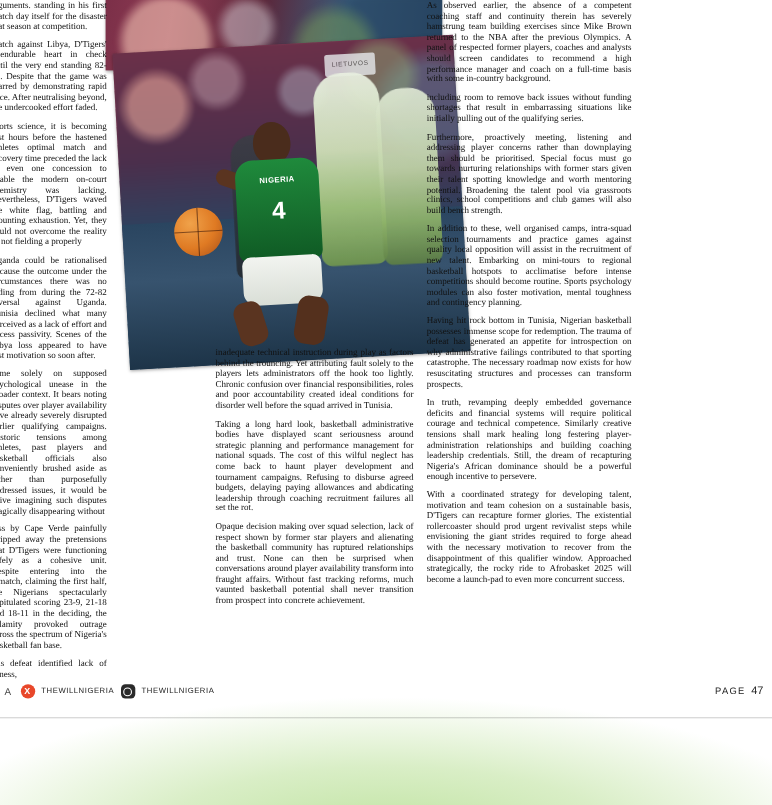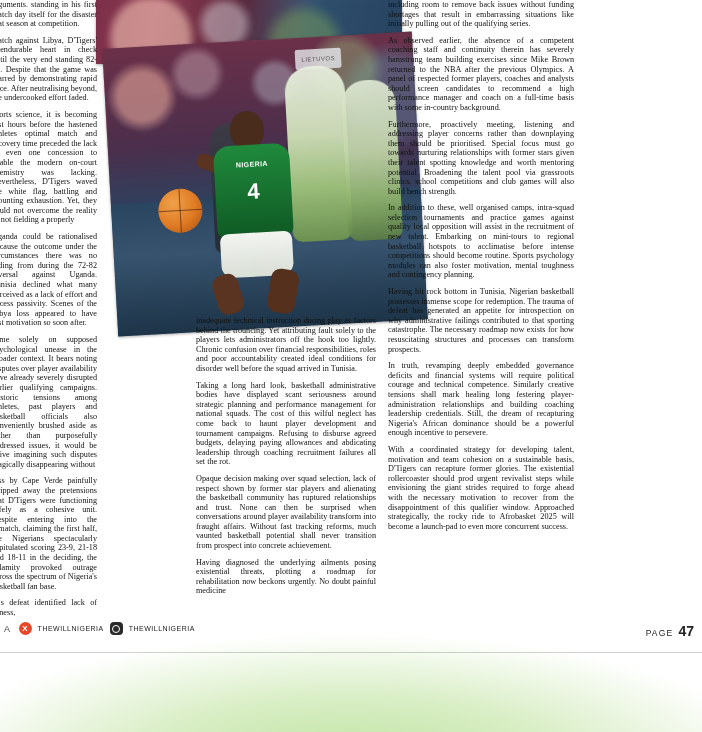--- a/index.html
+++ b/index.html
@@ -187,21 +187,21 @@
   .badge.ig::after{
     content:"";position:absolute;width:6px;height:6px;border:1.2px solid #fff;border-radius:50%;
   }
   .handle{font-size:7px;letter-spacing:.5px;}
   .footer-right{
     position:absolute;right:8px;top:1px;
     font-family:"Liberation Sans", sans-serif;
     font-size:8.5px;letter-spacing:1.2px;color:#222;
   }
   .footer-right .pg-num{
-    font-size:14px;font-weight:700;margin-left:5px;letter-spacing:0;
+    font-size:10px;font-weight:400;margin-left:5px;letter-spacing:0;
   }
   .rule{
     position:absolute;left:0;right:0;bottom:79px;height:1px;background:rgba(0,0,0,.18);
   }
 </style>
 </head>
 <body>
 
 <div class="page">
 
@@ -237,26 +237,25 @@
     <p>Uganda could be rationalised because the outcome under the circumstances there was no hiding from during the 72-82 reversal against Uganda. Tunisia declined what many perceived as a lack of effort and excess passivity. Scenes of the Libya loss appeared to have lost motivation so soon after.</p>
     <p>came solely on supposed psychological unease in the broader context. It bears noting disputes over player availability have already severely disrupted earlier qualifying campaigns. Historic tensions among athletes, past players and basketball officials also conveniently brushed aside as rather than purposefully addressed issues, it would be naive imagining such disputes magically disappearing without</p>
     <p>loss by Cape Verde painfully stripped away the pretensions that D'Tigers were functioning safely as a cohesive unit. Despite entering into the rematch, claiming the first half, the Nigerians spectacularly capitulated scoring 23-9, 21-18 and 18-11 in the deciding, the calamity provoked outrage across the spectrum of Nigeria's basketball fan base.</p>
     <p>this defeat identified lack of fitness,</p>
   </div>
 
   <div class="col" id="col-mid">
     <p>inadequate technical instruction during play as factors behind the trouncing. Yet attributing fault solely to the players lets administrators off the hook too lightly. Chronic confusion over financial responsibilities, roles and poor accountability created ideal conditions for disorder well before the squad arrived in Tunisia.</p>
     <p>Taking a long hard look, basketball administrative bodies have displayed scant seriousness around strategic planning and performance management for national squads. The cost of this wilful neglect has come back to haunt player development and tournament campaigns. Refusing to disburse agreed budgets, delaying paying allowances and abdicating leadership through coaching recruitment failures all set the rot.</p>
     <p>Opaque decision making over squad selection, lack of respect shown by former star players and alienating the basketball community has ruptured relationships and trust. None can then be surprised when conversations around player availability transform into fraught affairs. Without fast tracking reforms, much vaunted basketball potential shall never transition from prospect into concrete achievement.</p>
-    <p>Having diagnosed the underlying ailments posing existential threats, plotting a roadmap for rehabilitation now beckons urgently. No doubt painful medicine</p>
   </div>
 
   <div class="col" id="col-right">
+    <p>As observed earlier, the absence of a competent coaching staff and continuity therein has severely hamstrung team building exercises since Mike Brown returned to the NBA after the previous Olympics. A panel of respected former players, coaches and analysts should screen candidates to recommend a high performance manager and coach on a full-time basis with some in-country background.</p>
     <p>including room to remove back issues without funding shortages that result in embarrassing situations like initially pulling out of the qualifying series.</p>
-    <p>As observed earlier, the absence of a competent coaching staff and continuity therein has severely hamstrung team building exercises since Mike Brown returned to the NBA after the previous Olympics. A panel of respected former players, coaches and analysts should screen candidates to recommend a high performance manager and coach on a full-time basis with some in-country background.</p>
     <p>Furthermore, proactively meeting, listening and addressing player concerns rather than downplaying them should be prioritised. Special focus must go towards nurturing relationships with former stars given their talent spotting knowledge and worth mentoring potential. Broadening the talent pool via grassroots clinics, school competitions and club games will also build bench strength.</p>
     <p>In addition to these, well organised camps, intra-squad selection tournaments and practice games against quality local opposition will assist in the recruitment of new talent. Embarking on mini-tours to regional basketball hotspots to acclimatise before intense competitions should become routine. Sports psychology modules can also foster motivation, mental toughness and contingency planning.</p>
     <p>Having hit rock bottom in Tunisia, Nigerian basketball possesses immense scope for redemption. The trauma of defeat has generated an appetite for introspection on why administrative failings contributed to that sporting catastrophe. The necessary roadmap now exists for how resuscitating structures and processes can transform prospects.</p>
     <p>In truth, revamping deeply embedded governance deficits and financial systems will require political courage and technical competence. Similarly creative tensions shall mark healing long festering player-administration relationships and building coaching leadership credentials. Still, the dream of recapturing Nigeria's African dominance should be a powerful enough incentive to persevere.</p>
     <p>With a coordinated strategy for developing talent, motivation and team cohesion on a sustainable basis, D'Tigers can recapture former glories. The existential rollercoaster should prod urgent revivalist steps while envisioning the giant strides required to forge ahead with the necessary motivation to recover from the disappointment of this qualifier window. Approached strategically, the rocky ride to Afrobasket 2025 will become a launch-pad to even more concurrent success.</p>
   </div>
 
   <div class="rule"></div>
   <div class="footer">
     <div class="footer-left">

